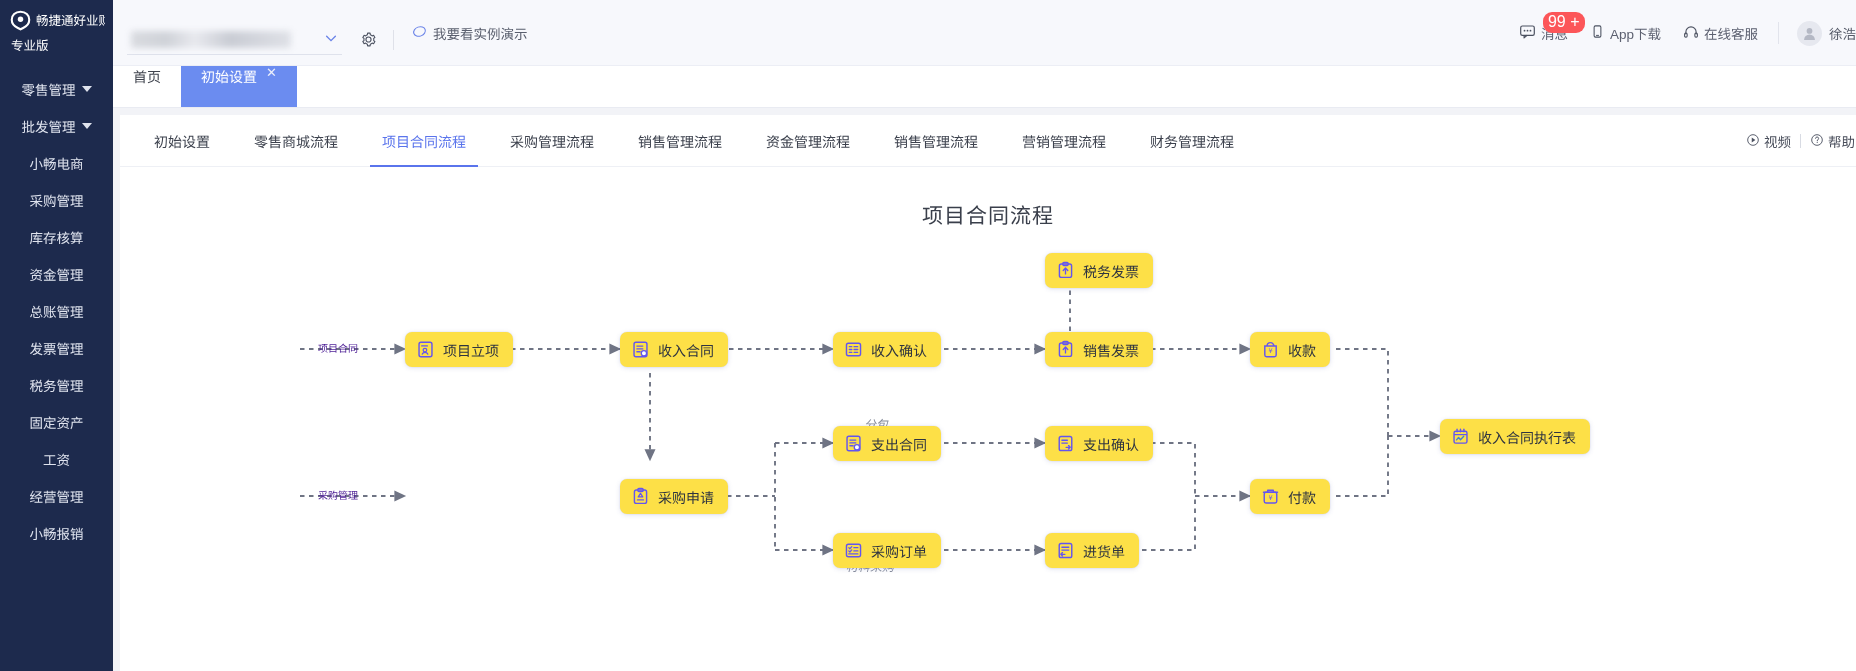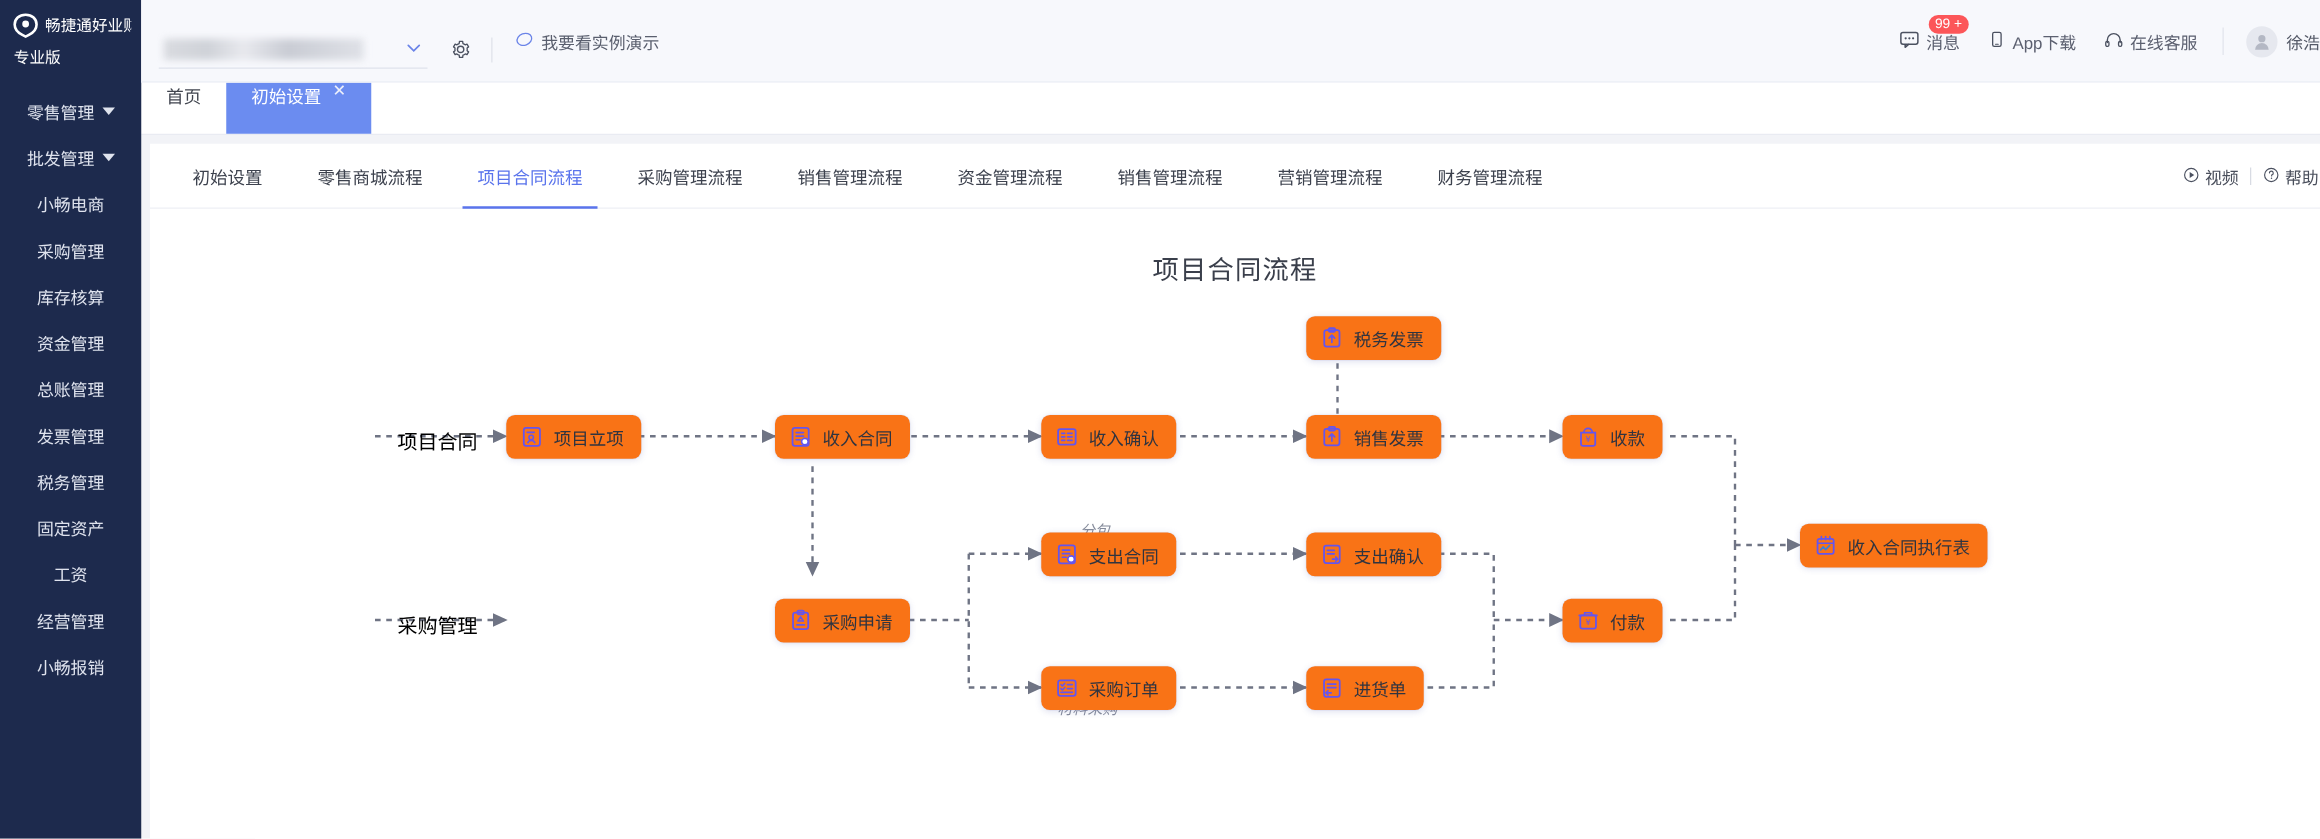--- a/index.html
+++ b/index.html
@@ -94,21 +94,21 @@
     display: flex; align-items: center; gap: 0;
     padding-right: 0;
   }
   .tr-item {
     display: flex; align-items: center; gap: 5px;
     color: #5c6070; font-size: 13.5px; cursor: pointer;
     margin-left: 22px; position: relative; white-space: nowrap;
   }
   .badge {
     position: absolute; left: 24px; top: -11px;
-    background: #fc5659; color: #fff; font-size: 11px;
+    background: #fc5659; color: #fff; font-size: 16px;
     border-radius: 9px; padding: 1px 5px 2px 5px; line-height: 1.1;
     font-family: "Liberation Sans", sans-serif;
   }
   .tr-sep { width: 1px; height: 22px; background: #e2e4ec; margin-left: 20px; }
   .avatar {
     width: 25px; height: 25px; border-radius: 50%;
     background: #e6e8ef; margin-left: 18px;
     display: flex; align-items: center; justify-content: center;
   }
   .uname { color: #555a68; font-size: 13.5px; margin-left: 7px; white-space: nowrap; }
@@ -170,33 +170,33 @@
   
   .flow {
     position: relative; width: 100%; height: 420px; margin-top: 4px;
   }
   .flow svg.edges {
     position: absolute; left: 0; top: 0; width: 100%; height: 100%;
     pointer-events: none;
   }
   .node {
     position: absolute;
-    background: #f97316;
+    background: #fde047;
     border-radius: 7px;
     box-shadow: 0 1px 5px rgba(99,110,180,.20), 0 0 0 0.5px rgba(120,130,200,.10);
     display: flex; align-items: center; gap: 8px;
     padding: 0 14px 0 11px;
     height: 35px;
     font-size: 14px; color: #2f3440;
     white-space: nowrap; cursor: pointer;
     z-index: 2;
   }
   .node .nicon { width: 19px; height: 19px; flex: 0 0 19px; display:block; }
   .rowlabel {
-    position: absolute; font-size: 16px; color: #000000; z-index: 2;
+    position: absolute; font-size: 10px; color: #4c1d95; z-index: 2;
     white-space: nowrap;
     text-align: center;
   }
   .edgelabel {
     position: absolute; font-size: 12px; color: #868c9b; z-index: 2;
     white-space: nowrap;
     font-style: italic;
   }
 </style>
 </head>

